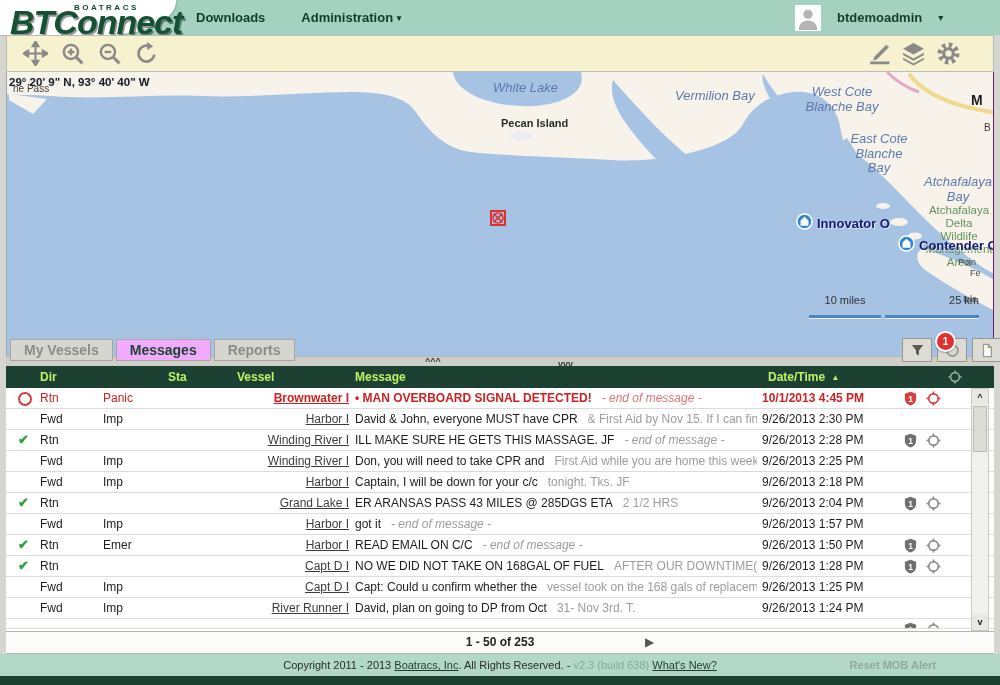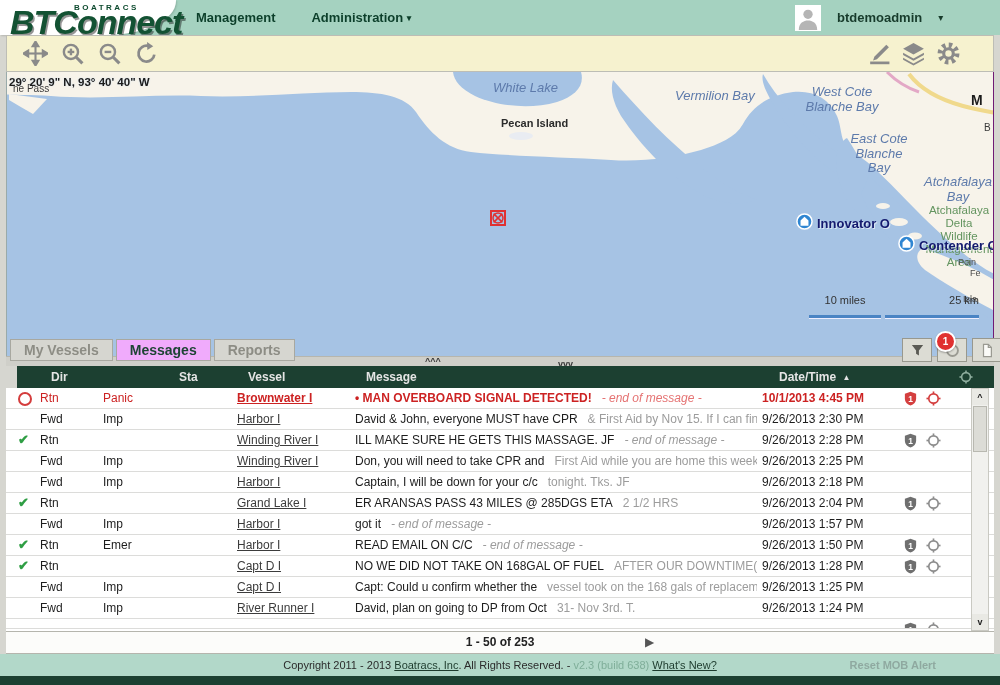--- a/index.html
+++ b/index.html
@@ -50,32 +50,32 @@
         border:2px solid #fff;color:#fff;font-size:10px;font-weight:bold;text-align:center;line-height:17px;z-index:7;box-shadow:0 1px 2px rgba(0,0,0,.3);}
   
   .tab-bar{position:absolute;left:10px;top:339px;display:flex;gap:3px;z-index:5;}
   .tab{height:20px;line-height:20px;padding:0 13px;font-size:14px;font-weight:bold;background:#d6d6d0;
         color:#8d8d85;border:1px solid #a8a8a0;cursor:pointer;}
   .tab.active{background:#f0abfc;color:#1d4434;}
   
   .splitter{position:absolute;top:356px;left:6px;right:6px;height:10px;background:#cfcfc9;border-top:1px solid #b6b6ae;box-sizing:border-box;}
   .carets{position:absolute;top:-1px;font-size:9px;font-weight:bold;color:#3a3a3a;letter-spacing:0;line-height:10px;cursor:row-resize;}
   
-  .thead{position:absolute;top:366px;left:17px;right:6px;height:30px;background:var(--dark-green,#1c4031);color:#e5e5e5;}
+  .thead{position:absolute;top:366px;left:6px;right:6px;height:30px;background:var(--dark-green,#1c4031);color:#bef264;}
   .hcell{position:absolute;top:0;height:22px;line-height:22px;font-size:12px;font-weight:bold;white-space:nowrap;}
   .sortico{font-size:8px;margin-left:3px;vertical-align:1px;}
   .hcross{position:absolute;left:942px;top:4px;width:14px;height:14px;}
   .rows{position:absolute;top:388px;left:6px;right:6px;height:243px;background:#fff;overflow:hidden;}
   .trow{position:relative;height:21px;border-bottom:1px solid #dcdcda;font-size:12px;color:#1d1d1d;cursor:pointer;box-sizing:border-box;background:#fff;}
   .cc{position:absolute;top:0;height:20px;line-height:20px;white-space:nowrap;overflow:hidden;}
   .c-status{left:12px;width:20px;}
   .c-dir{left:34px;width:58px;}
   .c-pri{left:97px;width:60px;}
   .c-sta{left:162px;width:64px;}
-  .c-vessel{left:231px;width:112px;}
+  .c-vessel{left:231px;width:112px;text-align:right;}
   .c-msg{left:349px;width:402px;}
   .c-date{left:756px;width:134px;}
   .c-ic{left:897px;width:56px;display:flex;gap:8px;align-items:center;}
   .rowic{width:15px;height:15px;display:block;}
   .chk{color:#2f9e44;font-size:13px;font-weight:bold;}
   .pcirc{display:inline-block;width:10px;height:10px;border:2px solid #d43c3c;border-radius:50%;margin-top:4px;}
   .vlink{text-decoration:underline;color:#3c3c3c;}
   .msg2{color:#9c9c9c;margin-left:10px;}
   .msg2.em{font-style:italic;}
   .trow.panic, .trow.panic .c-dir, .trow.panic .c-pri{color:var(--alert-red,#cc2222);}
@@ -100,21 +100,21 @@
   .resetmob{position:absolute;right:64px;top:0;color:#8fa9a0;font-weight:bold;cursor:pointer;}
   .bottomstrip{position:absolute;top:676px;left:0;right:0;height:9px;background:#1c4031;}
 </style>
 </head>
 <body>
 
 <div class="app">
 
   <div class="topbar">
     <div class="main-nav">
-        <div class="nav-item">Management</div>
+        <div class="nav-item">Downloads</div>
         <div class="nav-item">Administration <span class="chev">▾</span></div>
       </div>
     <div class="user-box">
       <span class="avatar">
         <svg viewBox="0 0 24 24" width="26" height="26">
             <rect width="24" height="24" fill="#fff"></rect>
             <circle cx="12" cy="8.6" r="4.3" fill="#b5b5b5"></circle>
             <path d="M3.5 23 C3.5 16.5 8 14.3 12 14.3 C16 14.3 20.5 16.5 20.5 23 Z" fill="#b5b5b5"></path>
           </svg>
       </span>

